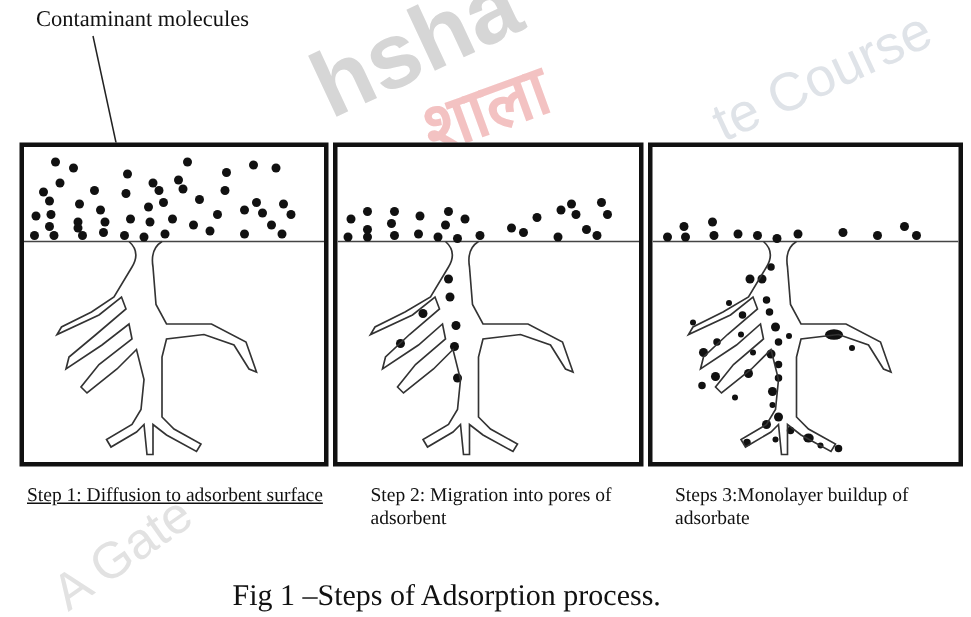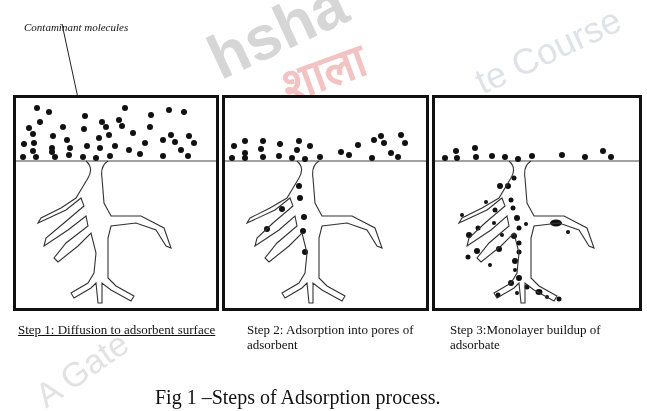--- a/index.html
+++ b/index.html
@@ -1,17 +1,17 @@
 <!DOCTYPE html>
 <html><head>
 <meta charset="utf-8">
 <style>
   html, body { margin:0; padding:0; background:#ffffff; }
   body { width:647px; height:411px; position:relative; overflow:hidden; font-family:"Liberation Serif", serif; color:#111; }
-  .label-top { position:absolute; left:24px; top:21px; font-size:11px;font-style:italic; }
+  .label-top { position:absolute; left:24px; top:5px; font-size:15px; }
   .panel { position:absolute; top:95px; height:216px; border:3px solid #111; box-sizing:border-box; background:#fff; }
   #p1 { left:13px; width:206px; }
   #p2 { left:222px; width:207px; }
   #p3 { left:432px; width:210px; }
   .panel svg { position:absolute; left:0; top:0; }
   .caption { position:absolute; top:322px; font-size:13px; line-height:15px; }
   #c1 { left:18px; width:200px;text-decoration:underline; }
   #c2 { left:247px; width:180px; }
   #c3 { left:450px; width:190px; }
   .fig { position:absolute; left:155px; top:386px; font-size:20px; font-weight:normal; }
@@ -190,16 +190,16 @@
       <circle cx="63" cy="197" r="2.5"></circle>
         <circle cx="82" cy="195" r="2"></circle>
     </g>
     <g fill="none" stroke="#333" stroke-width="1.1">
       <path d="M74,63 Q82,70 76,80 L64,100 L47,110 L27,120 L24,125 L52,112 L67,100 L70,108 L50,125 L34,140 L32,148 L56,132 L72,118 L74,128 L54,145 L42,160 L46,164 L66,148 L79,135 L84,155 L82,175 L76,185 L59,195 L62,200 L79,190 L84,185 L86,205 L90,205 L90,185 L99,192 L119,203 L122,198 L104,188 L96,180 L96,140 L99,128 L124,125 L144,132 L154,148 L159,150 L152,130 L129,118 L99,118 L92,105 L90,80 Q88,68 96,63"></path>
     </g>
   </svg>
 </div>
 
 <div class="caption" id="c1">Step 1: Diffusion to adsorbent surface</div>
-<div class="caption" id="c2">Step 2: Adsorption into pores of adsorbent</div>
-<div class="caption" id="c3">Step 3:Monolayer buildup of adsorbate</div>
+<div class="caption" id="c2">Step 2: Migration into pores of adsorbent</div>
+<div class="caption" id="c3">Steps 3:Monolayer buildup of adsorbate</div>
 
 <div class="fig">Fig 1 –Steps of Adsorption process.</div>
 
 </body></html>

